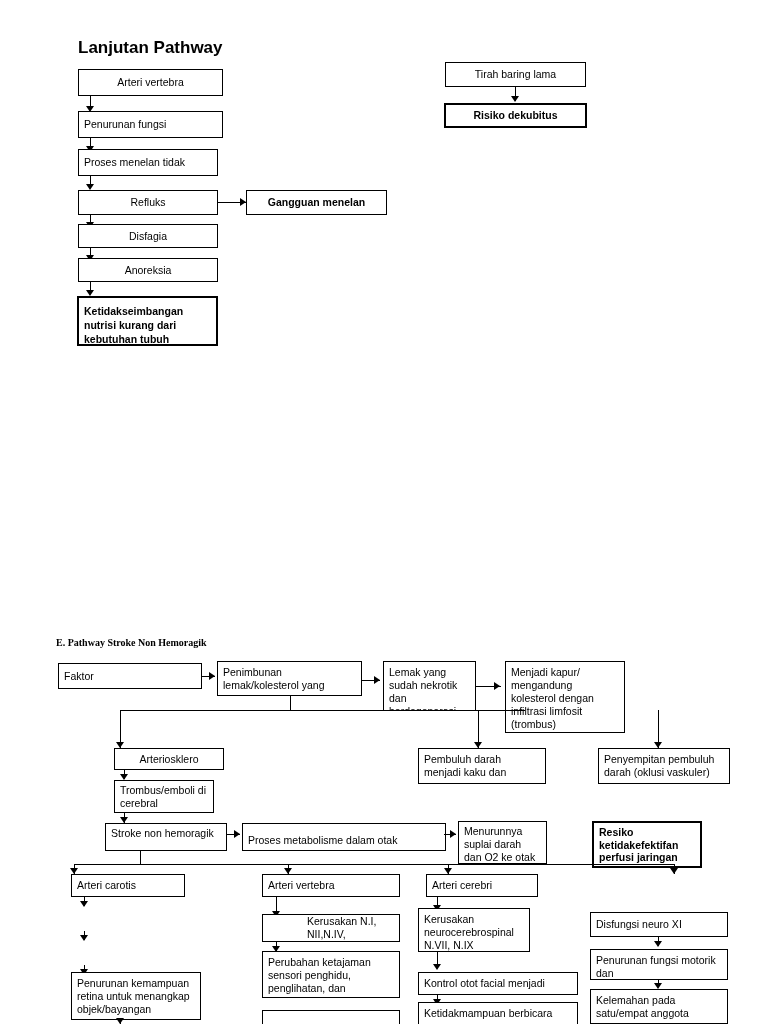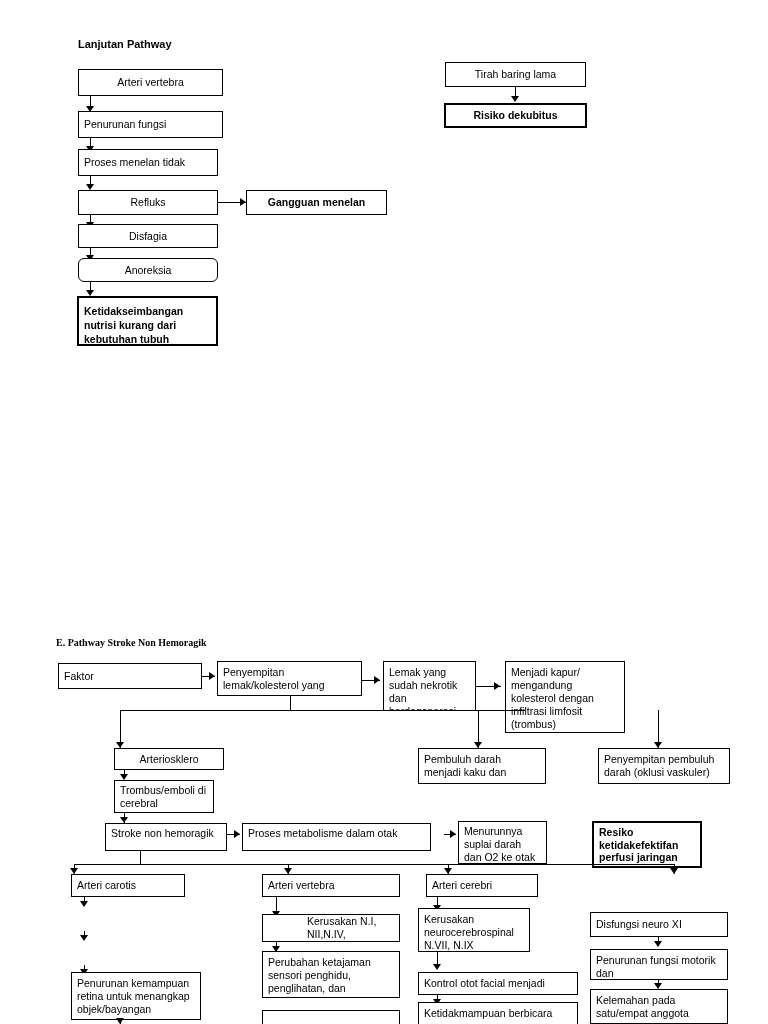--- a/index.html
+++ b/index.html
@@ -1,19 +1,19 @@
 <!DOCTYPE html>
 <html><head>
 <meta charset="utf-8">
 <style>
   html,body{margin:0;padding:0;background:#ffffff;}
   body{width:768px;height:1024px;position:relative;font-family:"Liberation Sans",sans-serif;color:#000;}
   .page{position:relative;width:768px;height:1024px;overflow:hidden;}
   .hd{position:absolute;font-weight:bold;}
-  .hd1{font-size:11px;font-family:"Liberation Sans",sans-serif;}
+  .hd1{font-size:17px;font-family:"Liberation Sans",sans-serif;}
   .hd2{font-size:10px;font-family:"Liberation Serif",serif;}
   .box{position:absolute;border:1px solid #000;background:#fff;box-sizing:border-box;
        font-size:10.5px;line-height:13px;display:flex;align-items:center;justify-content:flex-start;
        padding:3px 5px;overflow:hidden;}
   .box.center{justify-content:center;text-align:center;}
   .box.bold{font-weight:bold;}
   .box.thick{border-width:2px;}
   .box.top{align-items:flex-start;}
   .vline{position:absolute;width:1px;background:#000;}
   .hline{position:absolute;height:1px;background:#000;}
@@ -44,38 +44,38 @@
   <div class="hline" style="left:218px;top:202px;width:28px;"></div>
   <div class="arrow-r" style="left:240px;top:198px;"></div>
   <div class="box center bold" style="left:246px;top:190px;width:141px;height:25px;">Gangguan menelan</div>
 
   <div class="vline" style="left:90px;top:215px;height:11px;"></div>
   <div class="arrow-d" style="left:86px;top:222px;"></div>
   <div class="box center" style="left:78px;top:224px;width:140px;height:24px;">Disfagia</div>
 
   <div class="vline" style="left:90px;top:248px;height:11px;"></div>
   <div class="arrow-d" style="left:86px;top:255px;"></div>
-  <div class="box center" style="left:78px;top:258px;width:140px;height:24px;border-radius:6px;">Anoreksia</div>
+  <div class="box center" style="left:78px;top:258px;width:140px;height:24px;">Anoreksia</div>
 
   <div class="vline" style="left:90px;top:282px;height:12px;"></div>
   <div class="arrow-d" style="left:86px;top:290px;"></div>
   <div class="box bold thick top" style="left:77px;top:296px;width:141px;height:50px;line-height:14px;padding-top:6px;">Ketidakseimbangan nutrisi kurang dari kebutuhan tubuh</div>
 
   <div class="box center" style="left:445px;top:62px;width:141px;height:25px;">Tirah baring lama</div>
   <div class="vline" style="left:515px;top:87px;height:14px;"></div>
   <div class="arrow-d" style="left:511px;top:96px;"></div>
   <div class="box center bold thick" style="left:444px;top:103px;width:143px;height:25px;">Risiko dekubitus</div>
 
   <div class="hd hd2" style="left:56px;top:637px;">E. Pathway Stroke Non Hemoragik</div>
 
   <div class="box" style="left:58px;top:663px;width:144px;height:26px;">Faktor</div>
   <div class="hline" style="left:202px;top:676px;width:13px;"></div>
   <div class="arrow-r" style="left:209px;top:672px;"></div>
 
-  <div class="box top" style="left:217px;top:661px;width:145px;height:35px;padding-top:4px;">Penyempitan lemak/kolesterol yang</div>
+  <div class="box top" style="left:217px;top:661px;width:145px;height:35px;padding-top:4px;">Penimbunan lemak/kolesterol yang</div>
   <div class="hline" style="left:362px;top:680px;width:18px;"></div>
   <div class="arrow-r" style="left:374px;top:676px;"></div>
 
   <div class="box top" style="left:383px;top:661px;width:93px;height:50px;padding-top:4px;">Lemak yang sudah nekrotik dan berdegenerasi</div>
   <div class="hline" style="left:476px;top:686px;width:25px;"></div>
   <div class="arrow-r" style="left:494px;top:682px;"></div>
 
   <div class="box top" style="left:505px;top:661px;width:120px;height:72px;padding-top:4px;">Menjadi kapur/ mengandung kolesterol dengan infiltrasi limfosit (trombus)</div>
 
   <div class="vline" style="left:290px;top:696px;height:14px;"></div>
@@ -95,21 +95,21 @@
   <div class="arrow-d" style="left:120px;top:774px;"></div>
 
   <div class="box top" style="left:114px;top:780px;width:100px;height:33px;padding-top:3px;">Trombus/emboli di cerebral</div>
   <div class="vline" style="left:124px;top:813px;height:10px;"></div>
   <div class="arrow-d" style="left:120px;top:817px;"></div>
 
   <div class="box top" style="left:105px;top:823px;width:122px;height:28px;padding-top:3px;">Stroke non hemoragik</div>
   <div class="hline" style="left:227px;top:834px;width:13px;"></div>
   <div class="arrow-r" style="left:234px;top:830px;"></div>
 
-  <div class="box top" style="left:242px;top:823px;width:189px;height:28px;padding-top:3px;">Proses metabolisme dalam otak</div>
+  <div class="box top" style="left:242px;top:823px;width:204px;height:28px;padding-top:10px;">Proses metabolisme dalam otak</div>
   <div class="hline" style="left:444px;top:834px;width:12px;"></div>
   <div class="arrow-r" style="left:450px;top:830px;"></div>
 
   <div class="box top" style="left:458px;top:821px;width:89px;height:43px;padding-top:3px;">Menurunnya suplai darah dan O2 ke otak</div>
   <div class="box top bold thick" style="left:592px;top:821px;width:110px;height:47px;padding-top:3px;line-height:12.5px;">Resiko ketidakefektifan perfusi jaringan otak</div>
 
   <div class="vline" style="left:140px;top:851px;height:13px;"></div>
   <div class="hline" style="left:74px;top:864px;width:600px;"></div>
   <div class="vline" style="left:74px;top:864px;height:10px;"></div>
   <div class="arrow-d" style="left:70px;top:868px;"></div>

